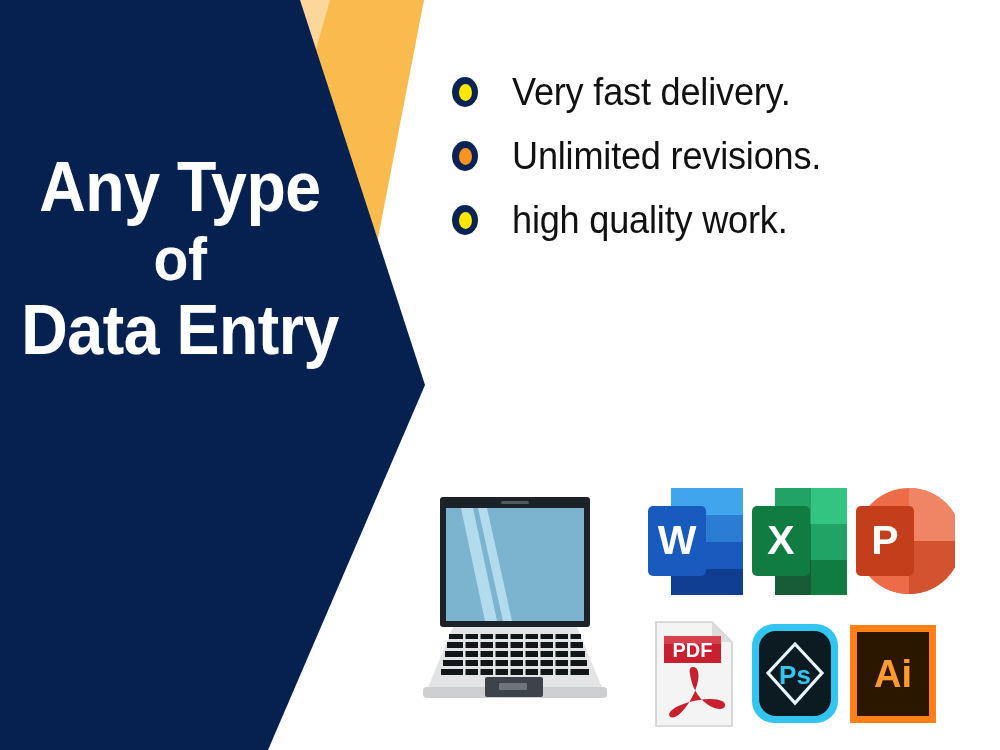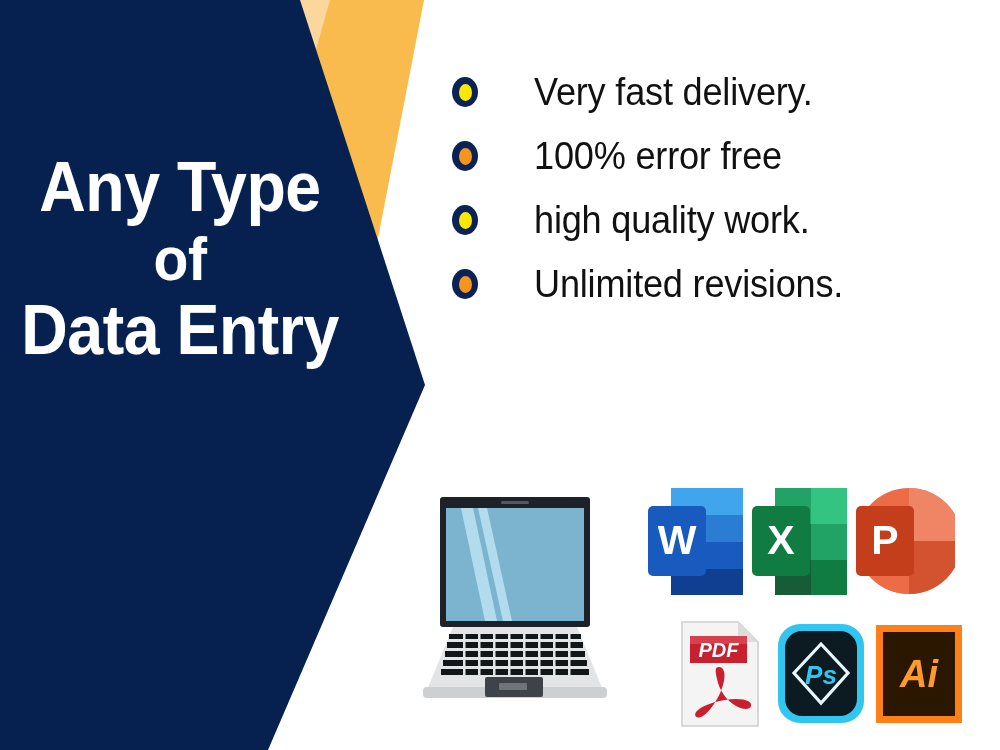--- a/index.html
+++ b/index.html
@@ -34,21 +34,20 @@
   .headline .ln.small{font-size:62px;}
 
   
   .bullets{
     position:absolute;
     left:452px; top:60px; width:548px;
   }
   .brow{
     display:flex;align-items:center;
     height:64px;
-    gap:22px;
   }
   .bdot{
     width:26px;height:30px;flex:0 0 26px;
     border-radius:50%;
     background:#0b2354;
     display:flex;align-items:center;justify-content:center;
     margin-right:34px;
   }
   .bdot i{
     display:block;width:13px;height:17px;border-radius:50%;
@@ -64,21 +63,21 @@
     letter-spacing:-0.2px;
   }
 
   
   .laptop{position:absolute;left:415px;top:495px;width:200px;height:215px;}
 
   
   .officerow{position:absolute;left:645px;top:485px;width:310px;height:115px;}
   .iconbox{position:absolute;}
 
-  .adoberow{position:absolute;left:676px;top:620px;width:290px;height:118px;font-style:italic;}
+  .adoberow{position:absolute;left:650px;top:620px;width:290px;height:118px;}
 </style>
 </head>
 <body>
 
 <div id="stage">
 
   <svg class="bgsvg" viewBox="0 0 1000 750" preserveAspectRatio="none">
     <rect x="0" y="0" width="1000" height="750" fill="#ffffff"></rect>
 
     <polygon points="296,0 330,0 238,640 120,750 8,750" fill="#fbd79b"></polygon>
@@ -96,39 +95,33 @@
 
   <div class="bullets">
 
     <div class="brow">
       <span class="bdot" style="background: rgb(11, 35, 84);">
           <i id="d0" style="background: rgb(255, 232, 0);"></i>
         </span>
       <span class="btext">Very fast delivery.</span>
     </div>
 
+
     <div class="brow">
       <span class="bdot" style="background: rgb(11, 35, 84);">
-          <i id="d1" style="background: rgb(247, 148, 29);"></i>
+          <i id="d3" style="background: rgb(247, 148, 29);"></i>
         </span>
-      <span class="btext">100% error free</span>
+      <span class="btext">Unlimited revisions.</span>
     </div>
 
     <div class="brow">
       <span class="bdot" style="background: rgb(11, 35, 84);">
           <i id="d2" style="background: rgb(255, 232, 0);"></i>
         </span>
       <span class="btext">high quality work.</span>
-    </div>
-
-    <div class="brow">
-      <span class="bdot" style="background: rgb(11, 35, 84);">
-          <i id="d3" style="background: rgb(247, 148, 29);"></i>
-        </span>
-      <span class="btext">Unlimited revisions.</span>
     </div>
 
 
   </div>
 
   <svg class="laptop" viewBox="0 0 200 215">
 
     <rect x="25" y="2" width="150" height="130" rx="3" fill="#1c2227"></rect>
     <rect x="31" y="13" width="138" height="113" fill="#7cb4cf"></rect>
 

